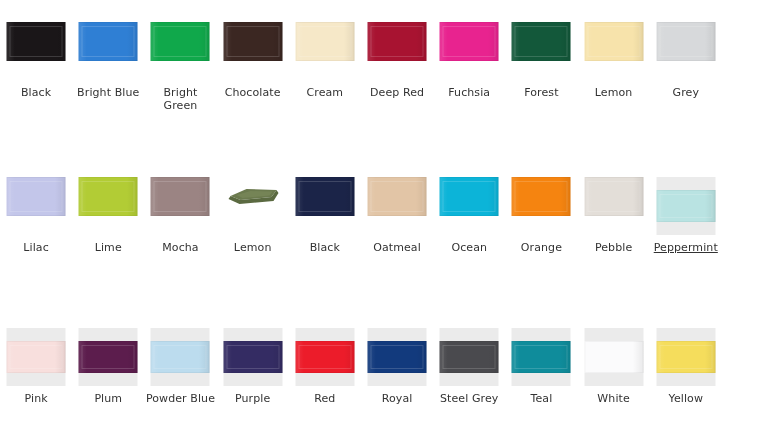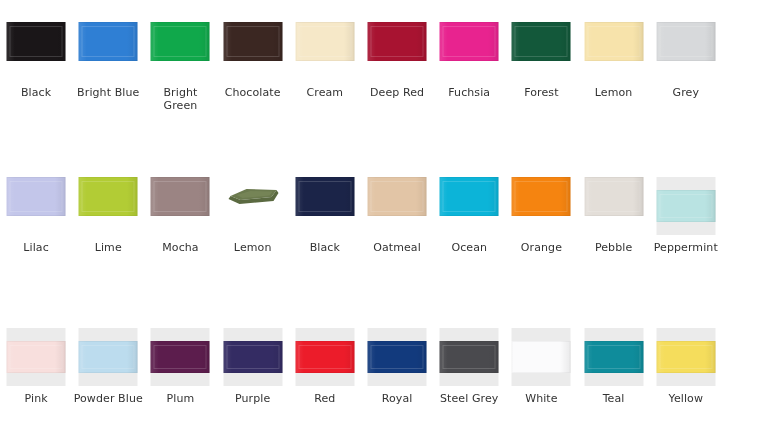--- a/index.html
+++ b/index.html
@@ -263,48 +263,48 @@
           <div class="swatch-backing" style="background: rgb(235, 235, 235);"></div>
           <div class="swatch-chip" style="background: rgb(227, 222, 216);"></div>
         </div>
         <div class="swatch-label" style="color: rgb(51, 51, 51);">Pebble</div>
       </div>
       <div class="swatch-cell has-backing">
         <div class="swatch-figure">
           <div class="swatch-backing" style="background: rgb(235, 235, 235);"></div>
           <div class="swatch-chip" style="background: rgb(185, 227, 226);"></div>
         </div>
-        <div class="swatch-label" style="color: rgb(51, 51, 51);">Peppermint</div>
+        <div class="swatch-label" style="color: rgb(51, 51, 51); text-decoration: underline;">Peppermint</div>
       </div>
     </div>
   <div class="swatch-row" id="row-2">
       <div class="swatch-cell has-backing">
         <div class="swatch-figure">
           <div class="swatch-backing" style="background: rgb(235, 235, 235);"></div>
           <div class="swatch-chip" style="background: rgb(248, 223, 221);"></div>
         </div>
         <div class="swatch-label" style="color: rgb(51, 51, 51);">Pink</div>
       </div>
       <div class="swatch-cell has-backing">
         <div class="swatch-figure">
           <div class="swatch-backing" style="background: rgb(235, 235, 235);"></div>
+          <div class="swatch-chip" style="background: rgb(92, 29, 77);"></div>
+        </div>
+        <div class="swatch-label" style="color: rgb(51, 51, 51);">Plum</div>
+      </div>
+      <div class="swatch-cell has-backing">
+        <div class="swatch-figure">
+          <div class="swatch-backing" style="background: rgb(235, 235, 235);"></div>
           <div class="swatch-chip" style="background: rgb(188, 220, 238);"></div>
         </div>
         <div class="swatch-label" style="color: rgb(51, 51, 51);">Powder Blue</div>
       </div>
       <div class="swatch-cell has-backing">
         <div class="swatch-figure">
           <div class="swatch-backing" style="background: rgb(235, 235, 235);"></div>
-          <div class="swatch-chip" style="background: rgb(92, 29, 77);"></div>
-        </div>
-        <div class="swatch-label" style="color: rgb(51, 51, 51);">Plum</div>
-      </div>
-      <div class="swatch-cell has-backing">
-        <div class="swatch-figure">
-          <div class="swatch-backing" style="background: rgb(235, 235, 235);"></div>
           <div class="swatch-chip" style="background: rgb(52, 44, 99);"></div>
         </div>
         <div class="swatch-label" style="color: rgb(51, 51, 51);">Purple</div>
       </div>
       <div class="swatch-cell has-backing">
         <div class="swatch-figure">
           <div class="swatch-backing" style="background: rgb(235, 235, 235);"></div>
           <div class="swatch-chip" style="background: rgb(236, 28, 42);"></div>
         </div>
         <div class="swatch-label" style="color: rgb(51, 51, 51);">Red</div>
@@ -319,30 +319,30 @@
       <div class="swatch-cell has-backing">
         <div class="swatch-figure">
           <div class="swatch-backing" style="background: rgb(235, 235, 235);"></div>
           <div class="swatch-chip" style="background: rgb(74, 74, 78);"></div>
         </div>
         <div class="swatch-label" style="color: rgb(51, 51, 51);">Steel Grey</div>
       </div>
       <div class="swatch-cell has-backing">
         <div class="swatch-figure">
           <div class="swatch-backing" style="background: rgb(235, 235, 235);"></div>
+          <div class="swatch-chip" style="background: rgb(15, 140, 155);"></div>
+        </div>
+        <div class="swatch-label" style="color: rgb(51, 51, 51);">Teal</div>
+      </div>
+      <div class="swatch-cell has-backing">
+        <div class="swatch-figure">
+          <div class="swatch-backing" style="background: rgb(235, 235, 235);"></div>
           <div class="swatch-chip" style="background: rgb(251, 251, 252);"></div>
         </div>
         <div class="swatch-label" style="color: rgb(51, 51, 51);">White</div>
-      </div>
-      <div class="swatch-cell has-backing">
-        <div class="swatch-figure">
-          <div class="swatch-backing" style="background: rgb(235, 235, 235);"></div>
-          <div class="swatch-chip" style="background: rgb(15, 140, 155);"></div>
-        </div>
-        <div class="swatch-label" style="color: rgb(51, 51, 51);">Teal</div>
       </div>
       <div class="swatch-cell has-backing">
         <div class="swatch-figure">
           <div class="swatch-backing" style="background: rgb(235, 235, 235);"></div>
           <div class="swatch-chip" style="background: rgb(245, 221, 92);"></div>
         </div>
         <div class="swatch-label" style="color: rgb(51, 51, 51);">Yellow</div>
       </div>
     </div>
 </div>

